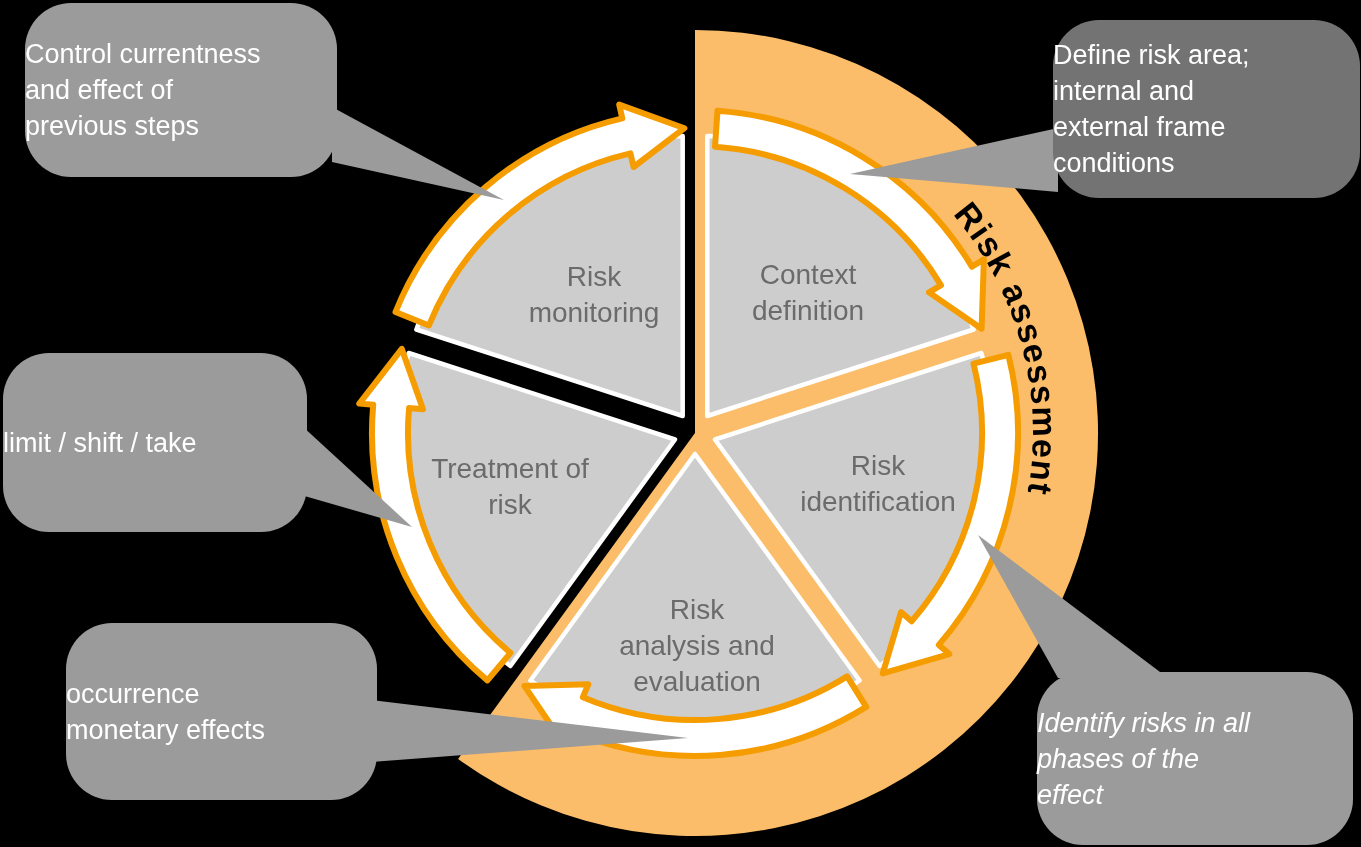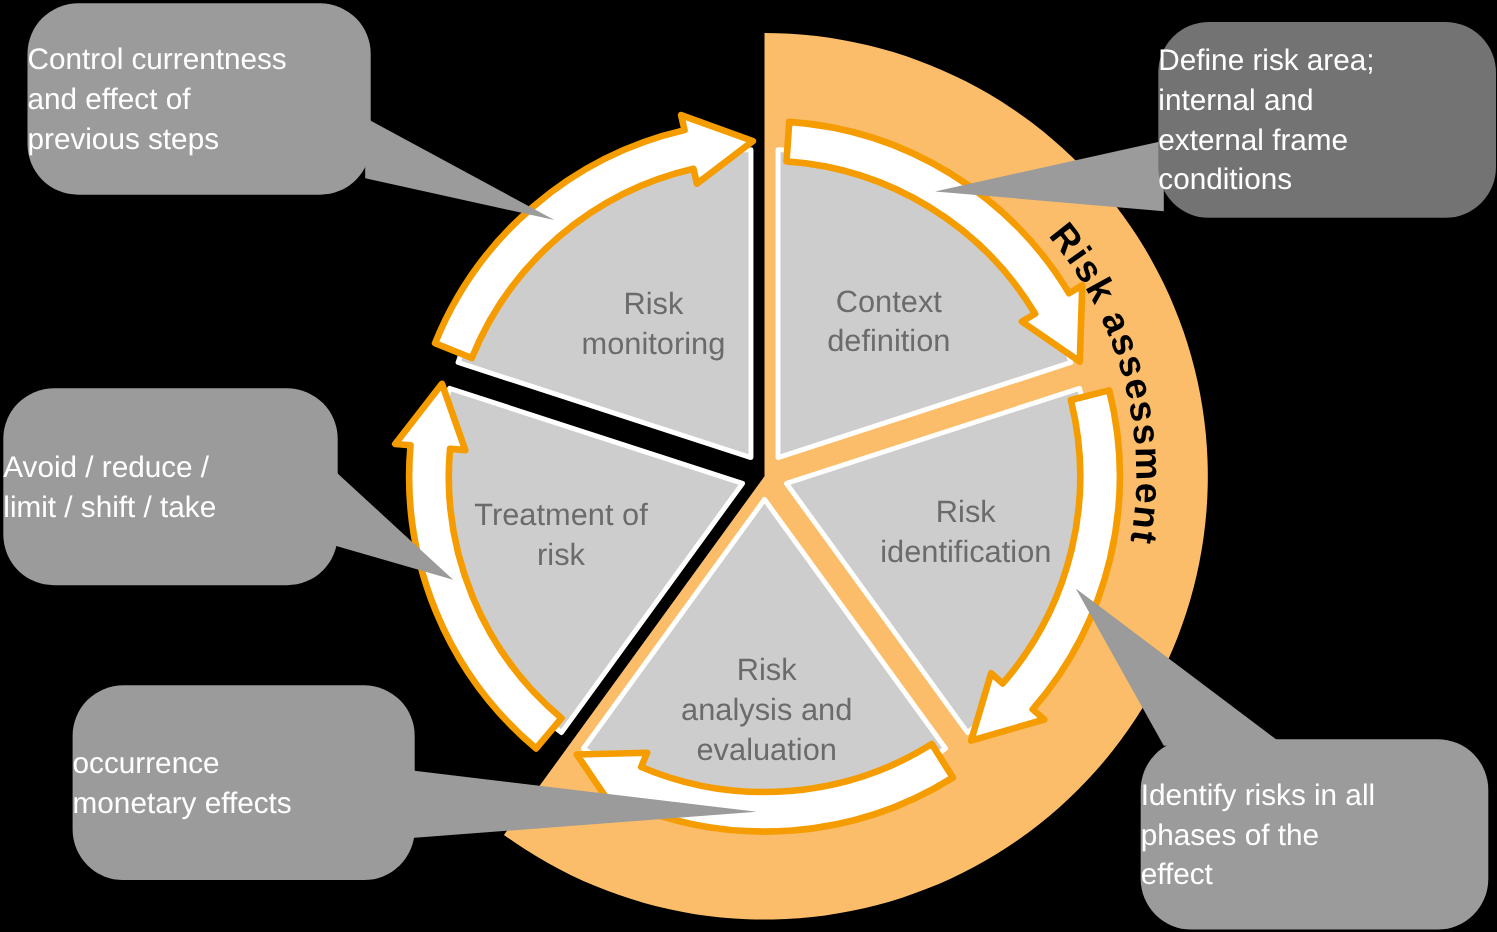--- a/index.html
+++ b/index.html
@@ -59,31 +59,30 @@
         <polygon points="332,107 332,162 504,200" fill="#9B9B9B"></polygon>
       </g>
   </svg>
   <div id="callouts-layer">
       <div class="callout" style="left: 1053px; top: 20px; width: 307px; height: 178px; background: #737373; color: rgb(255, 255, 255);">
         <div class="line">Define risk area;</div>
         <div class="line">internal and</div>
         <div class="line">external frame</div>
         <div class="line">conditions</div>
       </div>
-      <div class="callout" style="left: 1037px; top: 672px; width: 316px; height: 173px; background: rgb(155, 155, 155); color: rgb(255, 255, 255);">
+      <div class="callout" style="left: 1037px; top: 672px; width: 316px; height: 173px; background: rgb(155, 155, 155); color: rgb(255, 255, 255); font-style: italic;">
         <div class="line">Identify risks in all</div>
         <div class="line">phases of the</div>
         <div class="line">effect</div>
       </div>
       <div class="callout" style="left: 66px; top: 623px; width: 311px; height: 177px; background: rgb(155, 155, 155); color: rgb(255, 255, 255);">
         <div class="line">occurrence</div>
         <div class="line">monetary effects</div>
       </div>
       <div class="callout" style="left: 3px; top: 353px; width: 304px; height: 179px; background: rgb(155, 155, 155); color: rgb(255, 255, 255);">
-        <div class="line">Avoid / reduce /</div>
         <div class="line">limit / shift / take</div>
       </div>
       <div class="callout" style="left: 25px; top: 3px; width: 312px; height: 174px; background: rgb(155, 155, 155); color: rgb(255, 255, 255);">
         <div class="line">Control currentness</div>
         <div class="line">and effect of</div>
         <div class="line">previous steps</div>
       </div>
     </div>
 </div>
 

